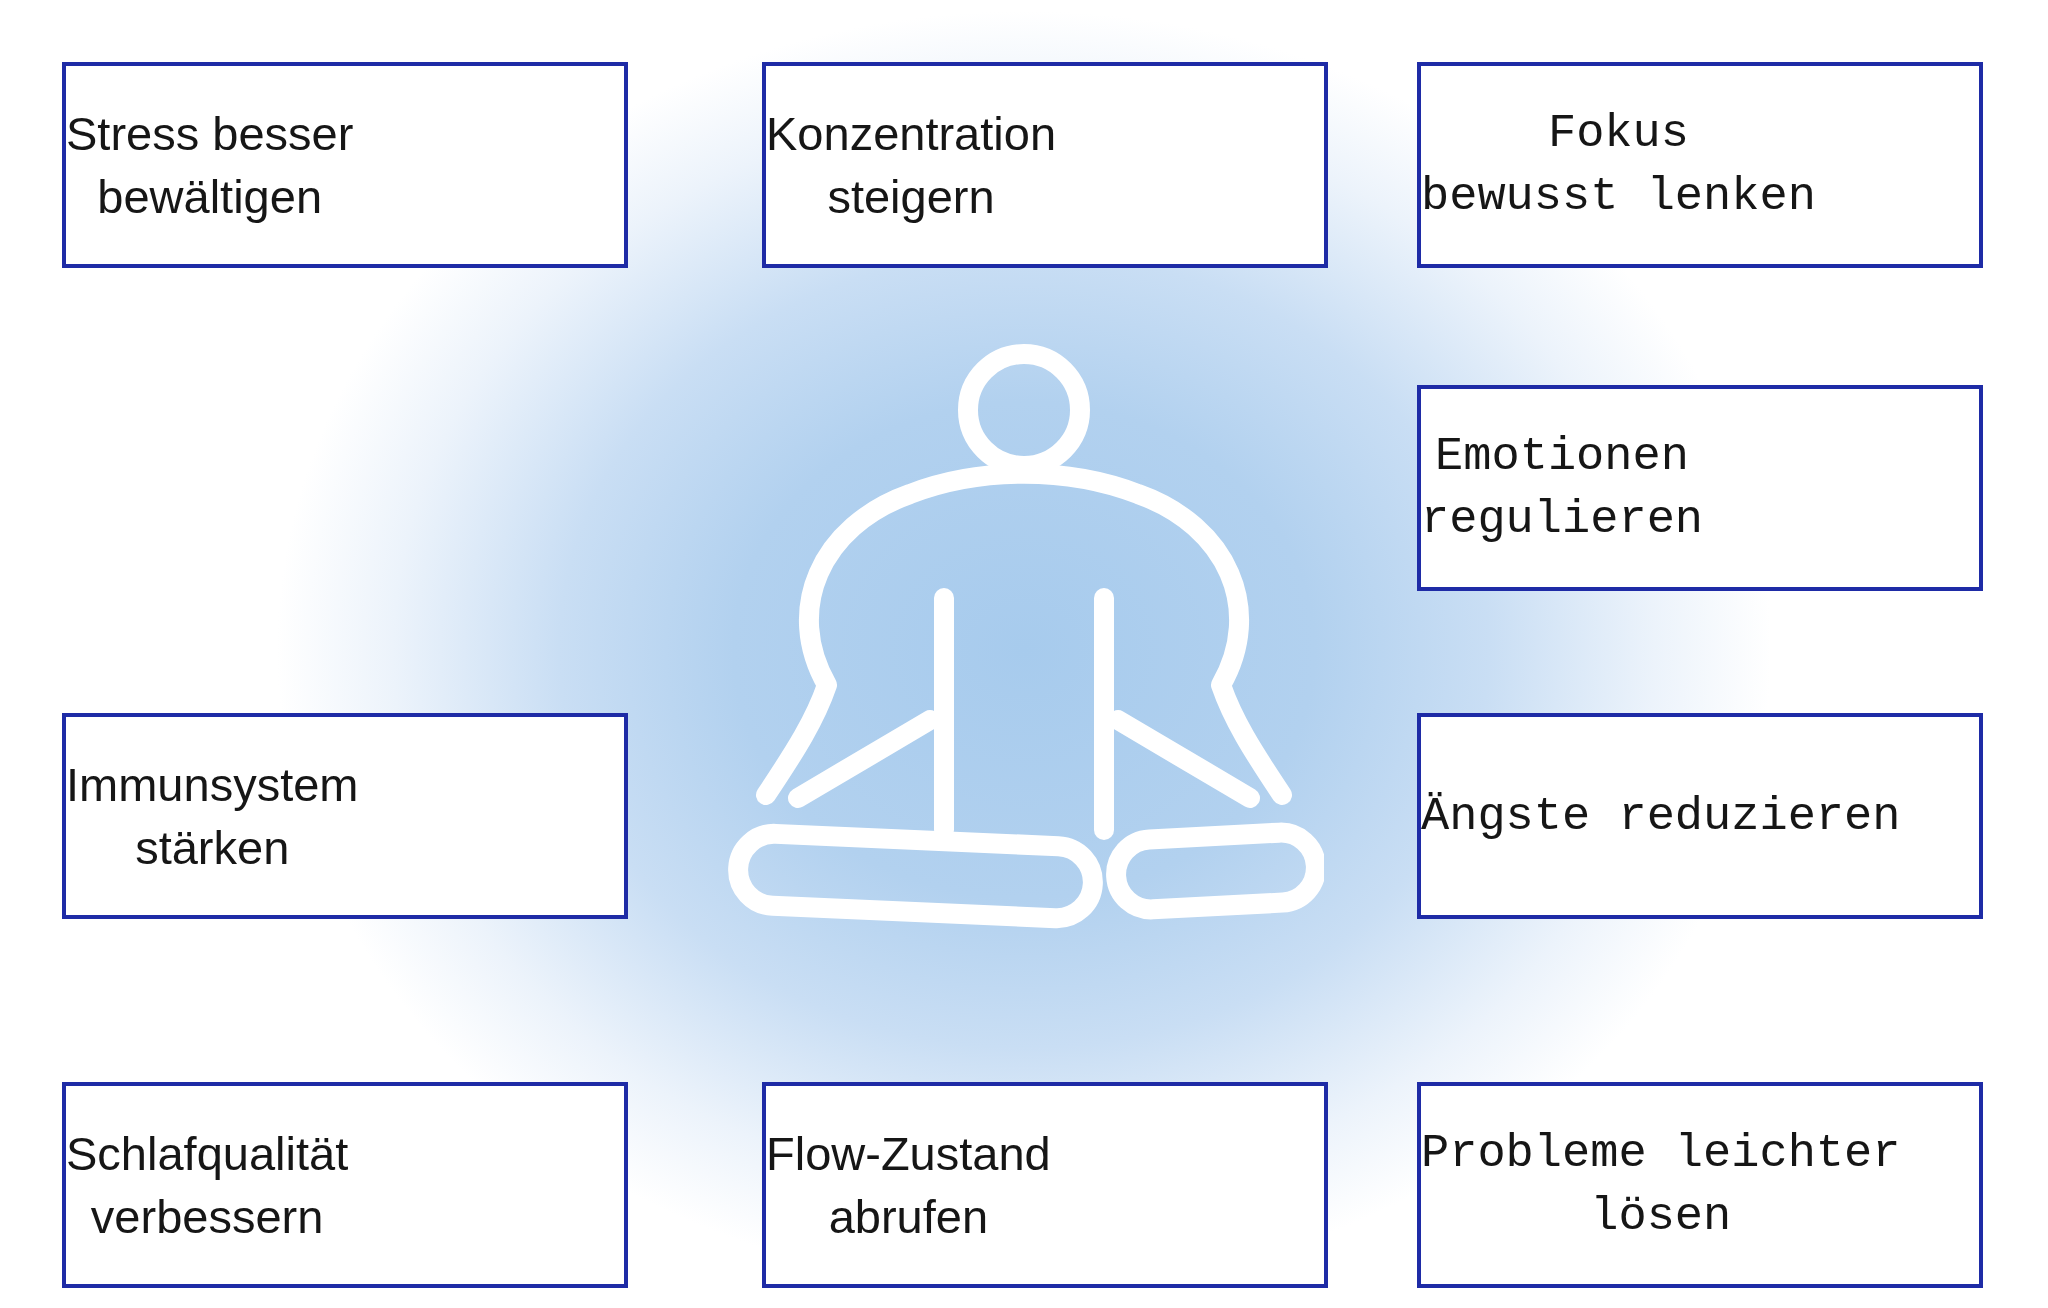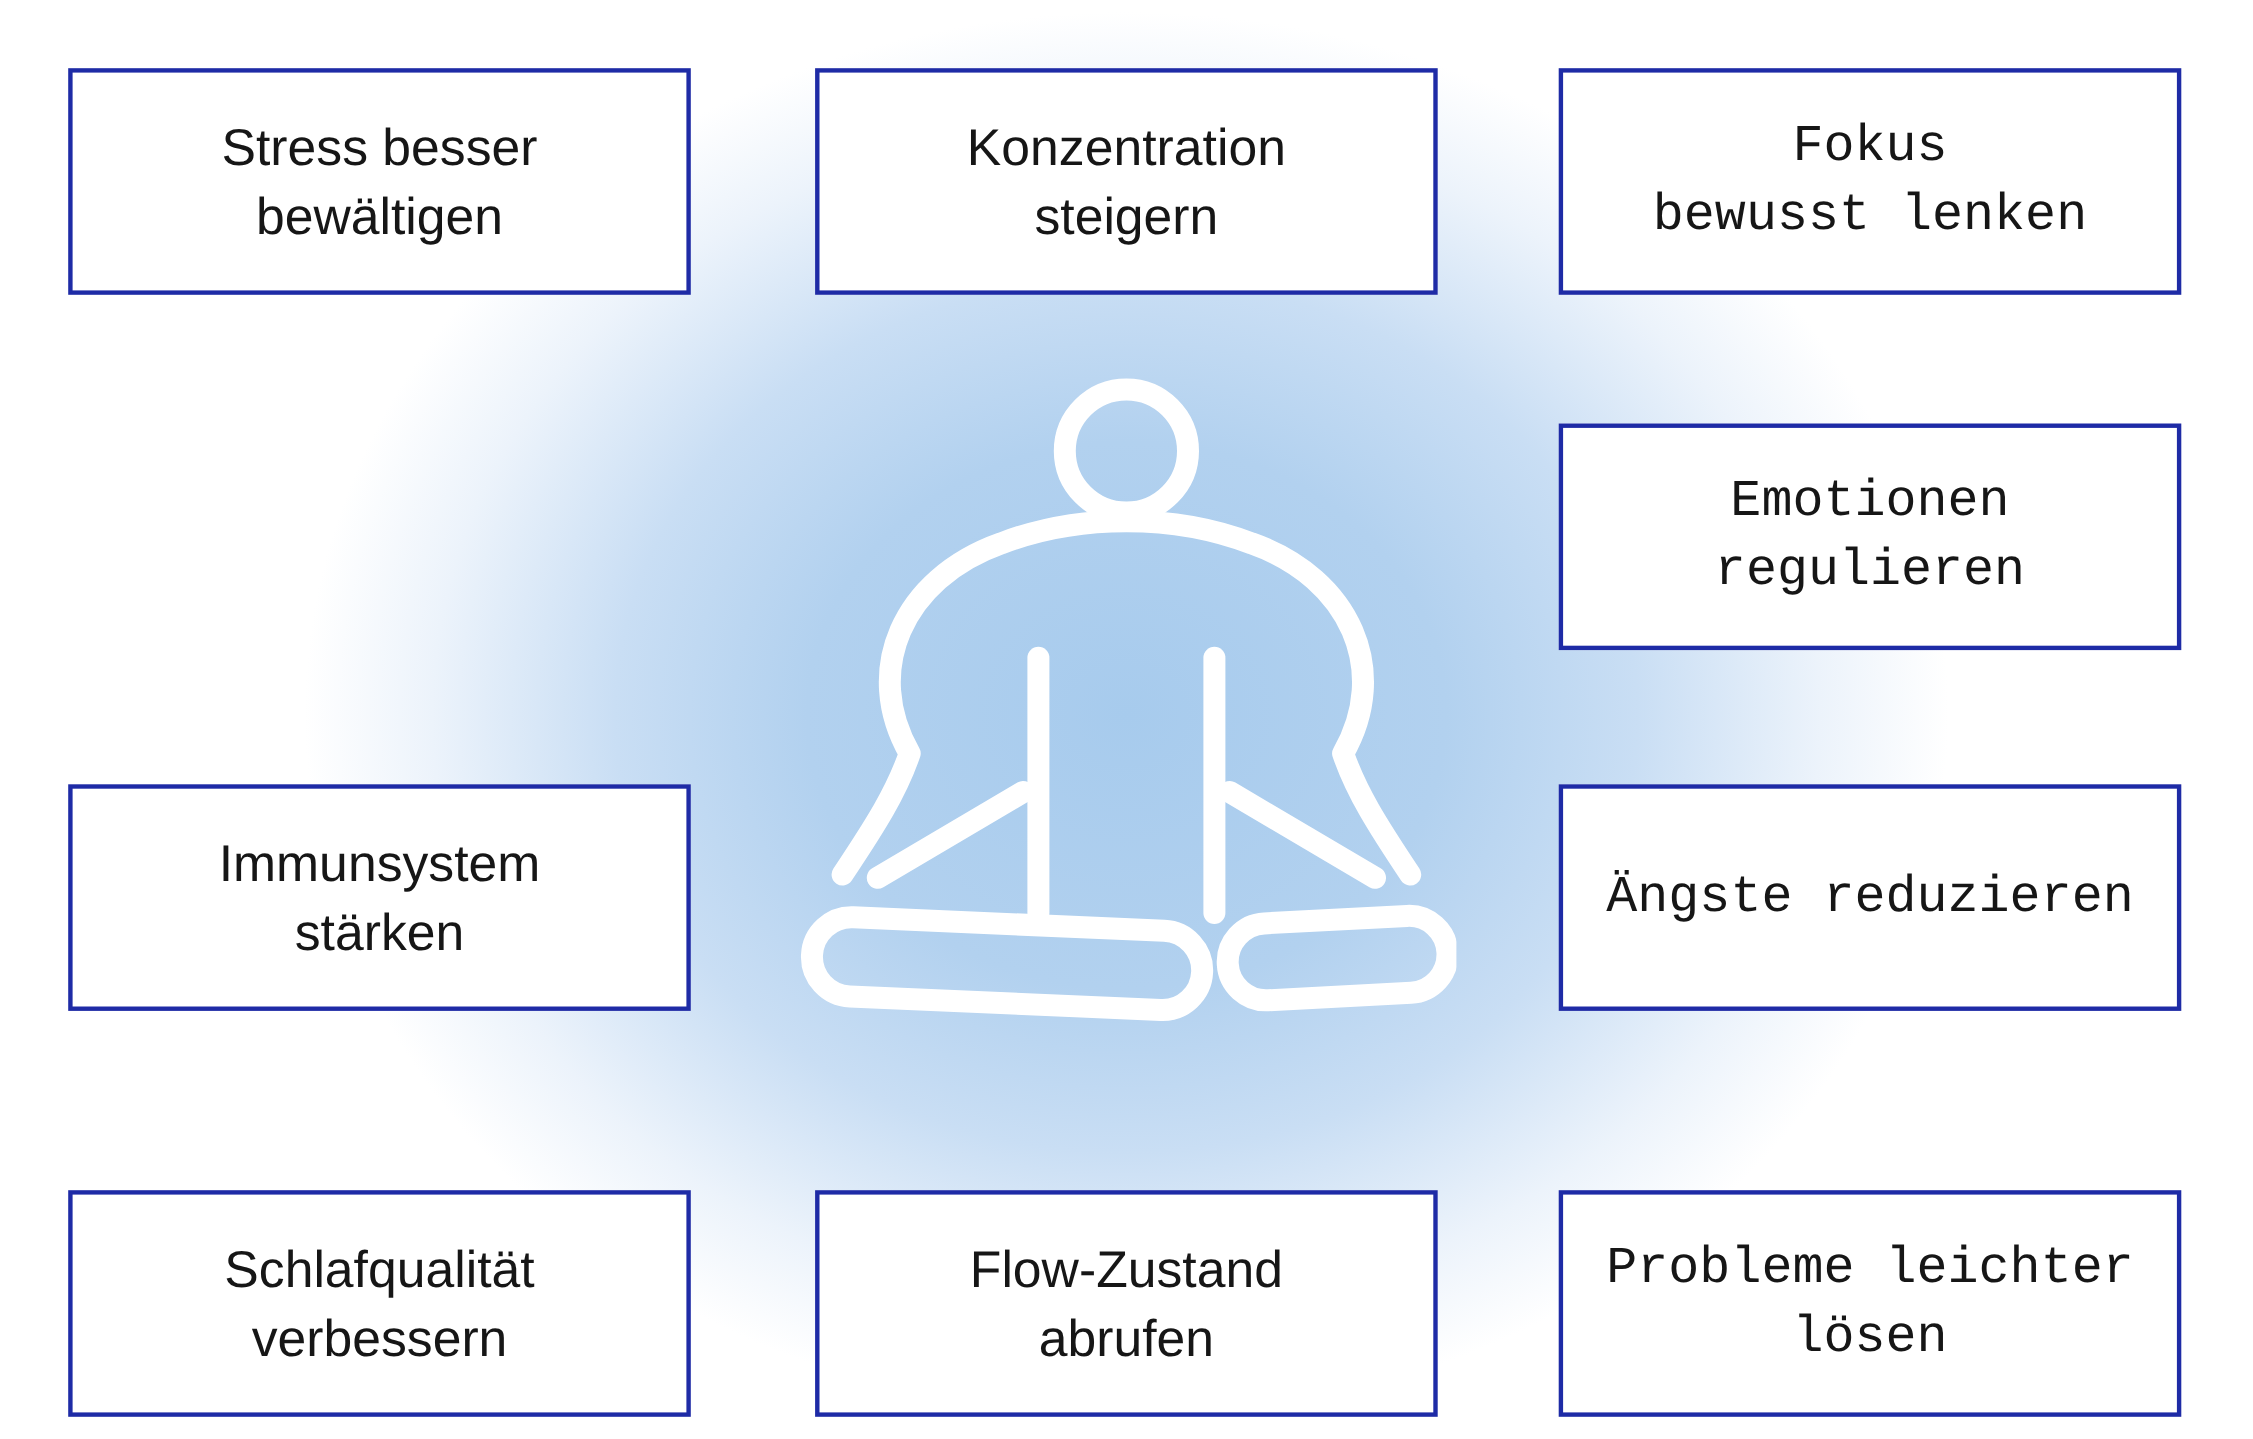--- a/index.html
+++ b/index.html
@@ -26,33 +26,32 @@
   }
   .benefit-box {
     position: absolute;
     width: 566px;
     height: 206px;
     box-sizing: border-box;
     background: var(--box-fill);
     border: 4px solid var(--box-border-color);
     display: flex;
     align-items: center;
-    justify-content: center;
   }
   .benefit-label {
     white-space: pre-line;
     text-align: center;
     color: var(--text-color);
     font-size: 47px;
     line-height: 63px;
     font-weight: 400;
   }
   
   .col-left   { left: 62px;  }
-  .col-center { left: 741px; }
+  .col-center { left: 762px; }
   .col-right  { left: 1417px; font-family: Liberation Mono, monospace;}
   
   .row-1 { top: 62px;   }
   .row-2 { top: 385px;  }
   .row-3 { top: 713px;  }
   .row-4 { top: 1042px; margin-top: 40px; }
 
   .figure-wrap {
     position: absolute;
     left: 724px;

